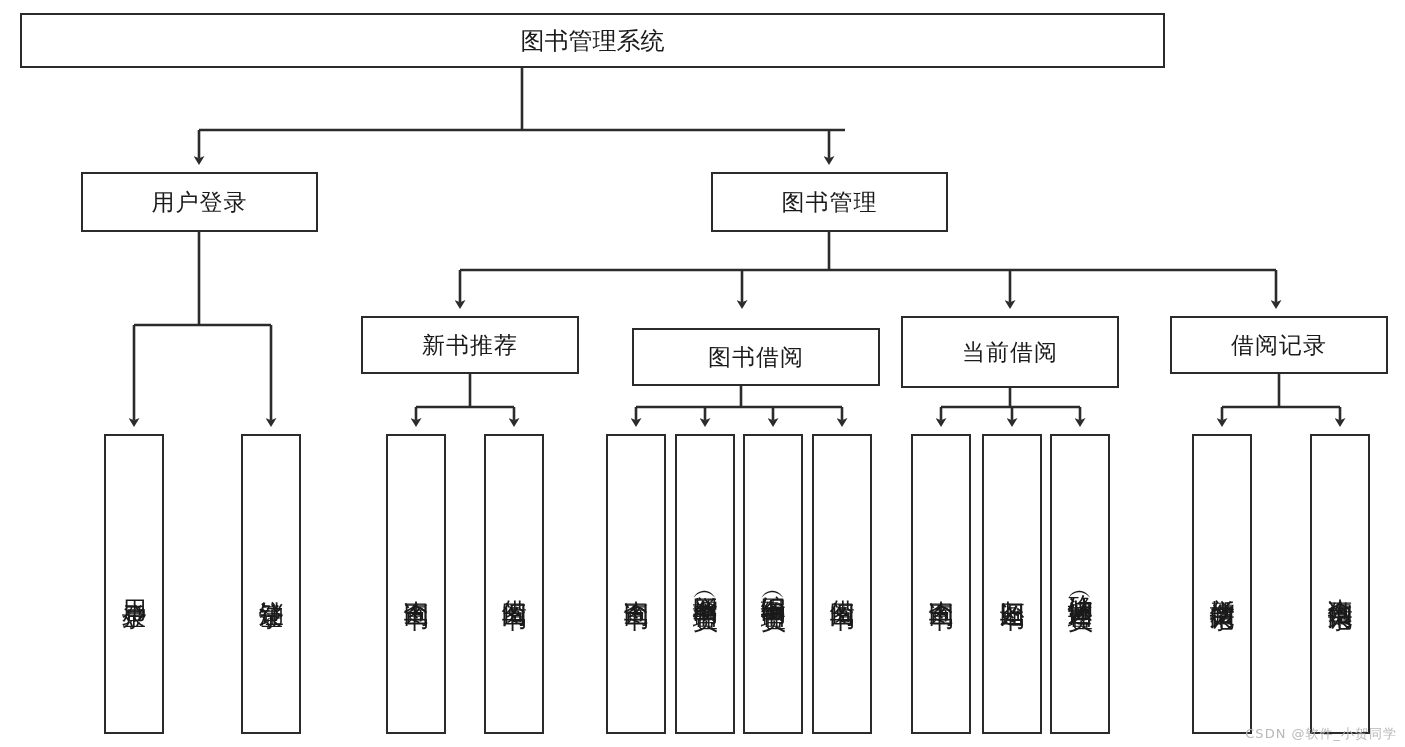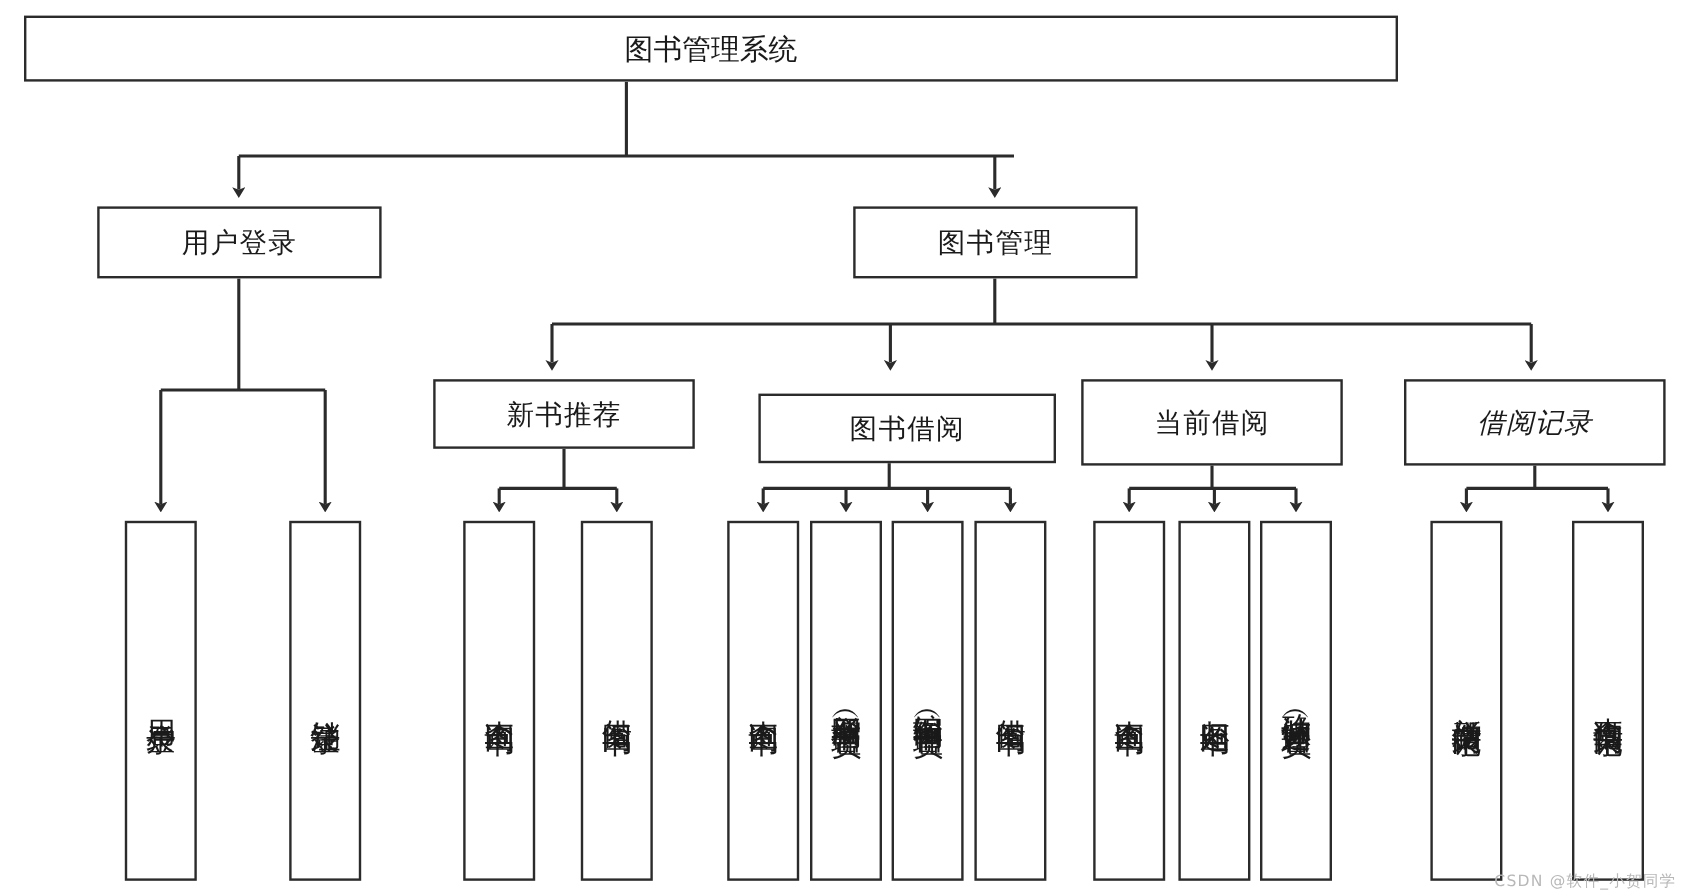--- a/index.html
+++ b/index.html
@@ -137,21 +137,21 @@
 
   <div class="node horiz" style="left: 361px; top: 316px; width: 218px; height: 58px;">
     <span>新书推荐</span>
   </div>
   <div class="node horiz" style="left: 632px; top: 328px; width: 248px; height: 58px;">
     <span>图书借阅</span>
   </div>
   <div class="node horiz" style="left: 901px; top: 316px; width: 218px; height: 72px;">
     <span>当前借阅</span>
   </div>
-  <div class="node horiz" style="left: 1170px; top: 316px; width: 218px; height: 72px; font-style: italic;">
+  <div class="node horiz" style="left: 1170px; top: 316px; width: 218px; height: 58px;">
     <span>借阅记录</span>
   </div>
 
   <div class="node leaf" style="left: 104px; top: 434px; width: 60px; height: 300px;">
     <span class="leaf-label">用户登录</span>
   </div>
   <div class="node leaf" style="left: 241px; top: 434px; width: 60px; height: 300px;">
     <span class="leaf-label">注销登录</span>
   </div>
   <div class="node leaf" style="left: 386px; top: 434px; width: 60px; height: 300px;">

